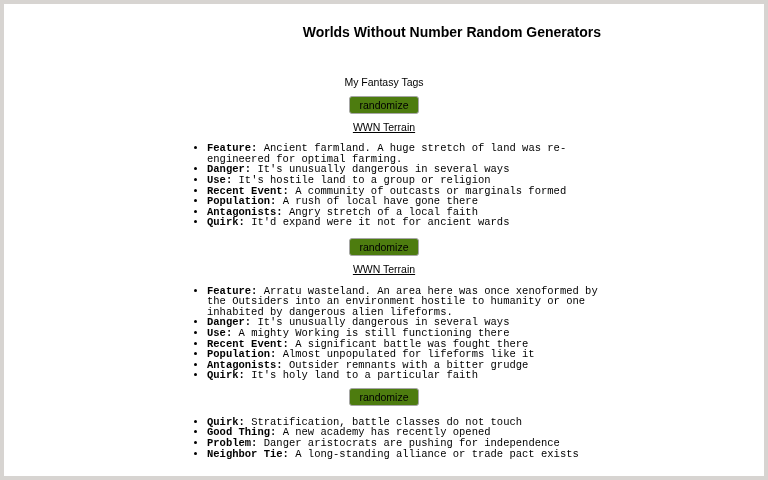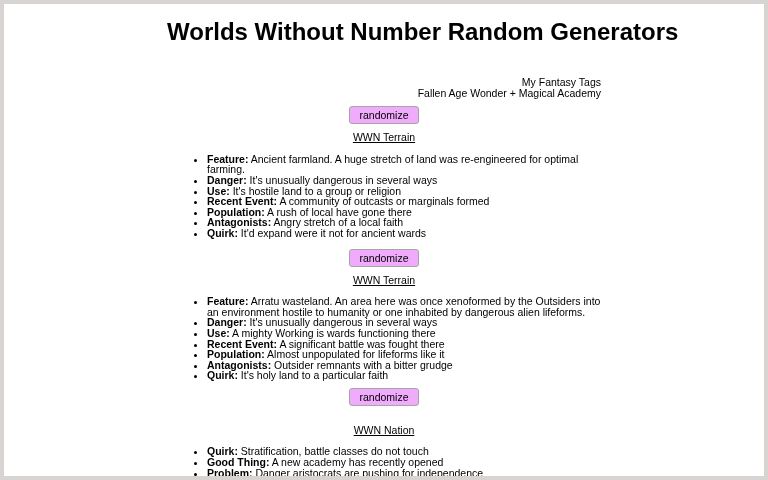--- a/index.html
+++ b/index.html
@@ -13,67 +13,66 @@
     color: #000000;
   }
   .container {
     width: 434px;
     margin: 0 auto;
     font-size: 10.5px;
     line-height: 10.6px;
   }
   h1.page-title {
     text-align: right;
-    font-size: 24px;
+    font-size: 14px;
     line-height: 24px;
     font-weight: bold;
     margin: 16px 0 0 0;
     color: #000000;
     white-space: nowrap;
   }
   .center { text-align: center; }
   .subtitle { margin-top: 33px; }
-  .subtitle div { margin: 0; text-align: right; }
+  .subtitle div { margin: 0; }
   .btn-row { text-align: center; }
   button.randomize {
     font-family: "Liberation Sans", sans-serif;
     font-size: 10.5px;
     line-height: 12px;
     color: #000000;
-    background: #f0abfc;
+    background: #4d7c0f;
     border: 1px solid #a6a6a6;
     border-radius: 3px;
     padding: 2px 9px;
     cursor: pointer;
   }
   .section-heading { text-align: center; text-decoration: underline; }
   ul.result-list {
     margin: 11px 0 0 0;
     padding-left: 40px;
     text-align: left;
     list-style-type: disc;
   }
-  ul.result-list li { margin: 0; padding: 0; }
+  ul.result-list li { margin: 0; padding: 0; font-family: Liberation Mono, monospace; }
   .lbl { font-weight: bold; }
   .mt7  { margin-top: 7px; }
   .mt8  { margin-top: 8px; }
   .mt10 { margin-top: 10px; }
   .mt19 { margin-top: 19px; }
 </style>
 </head>
 <body>
 
 <div class="frame">
   <div class="container">
 
     <h1 class="page-title">Worlds Without Number Random Generators</h1>
 
     <div class="center subtitle">
       <div>My Fantasy Tags</div>
-      <div>Fallen Age Wonder + Magical Academy</div>
     </div>
 
     <div class="btn-row mt8">
       <button class="randomize">randomize</button>
     </div>
 
     <div class="section-heading mt8">WWN Terrain</div>
     <ul class="result-list">
 
         <li><span class="lbl">Feature:</span> <span>Ancient farmland. A huge stretch of land was re-engineered for optimal farming.</span></li>
@@ -94,35 +93,34 @@
       <button class="randomize">randomize</button>
     </div>
 
     <div class="section-heading mt8">WWN Terrain</div>
     <ul class="result-list">
 
         <li><span class="lbl">Feature:</span> <span>Arratu wasteland. An area here was once xenoformed by the Outsiders into an environment hostile to humanity or one inhabited by dangerous alien lifeforms.</span></li>
 
         <li><span class="lbl">Danger:</span> <span>It's unusually dangerous in several ways</span></li>
 
-        <li><span class="lbl">Use:</span> <span>A mighty Working is wards functioning there</span></li>
+        <li><span class="lbl">Use:</span> <span>A mighty Working is still functioning there</span></li>
 
         <li><span class="lbl">Recent Event:</span> <span>A significant battle was fought there</span></li>
 
         <li><span class="lbl">Population:</span> <span>Almost unpopulated for lifeforms like it</span></li>
 
         <li><span class="lbl">Antagonists:</span> <span>Outsider remnants with a bitter grudge</span></li>
 
         <li><span class="lbl">Quirk:</span> <span>It's holy land to a particular faith</span></li>
       </ul>
     <div class="btn-row mt7">
       <button class="randomize">randomize</button>
     </div>
 
-    <div class="section-heading mt19">WWN Nation</div>
     <ul class="result-list mt10">
 
         <li><span class="lbl">Quirk:</span> <span>Stratification, battle classes do not touch</span></li>
 
         <li><span class="lbl">Good Thing:</span> <span>A new academy has recently opened</span></li>
 
         <li><span class="lbl">Problem:</span> <span>Danger aristocrats are pushing for independence</span></li>
 
         <li><span class="lbl">Neighbor Tie:</span> <span>A long-standing alliance or trade pact exists</span></li>
 

